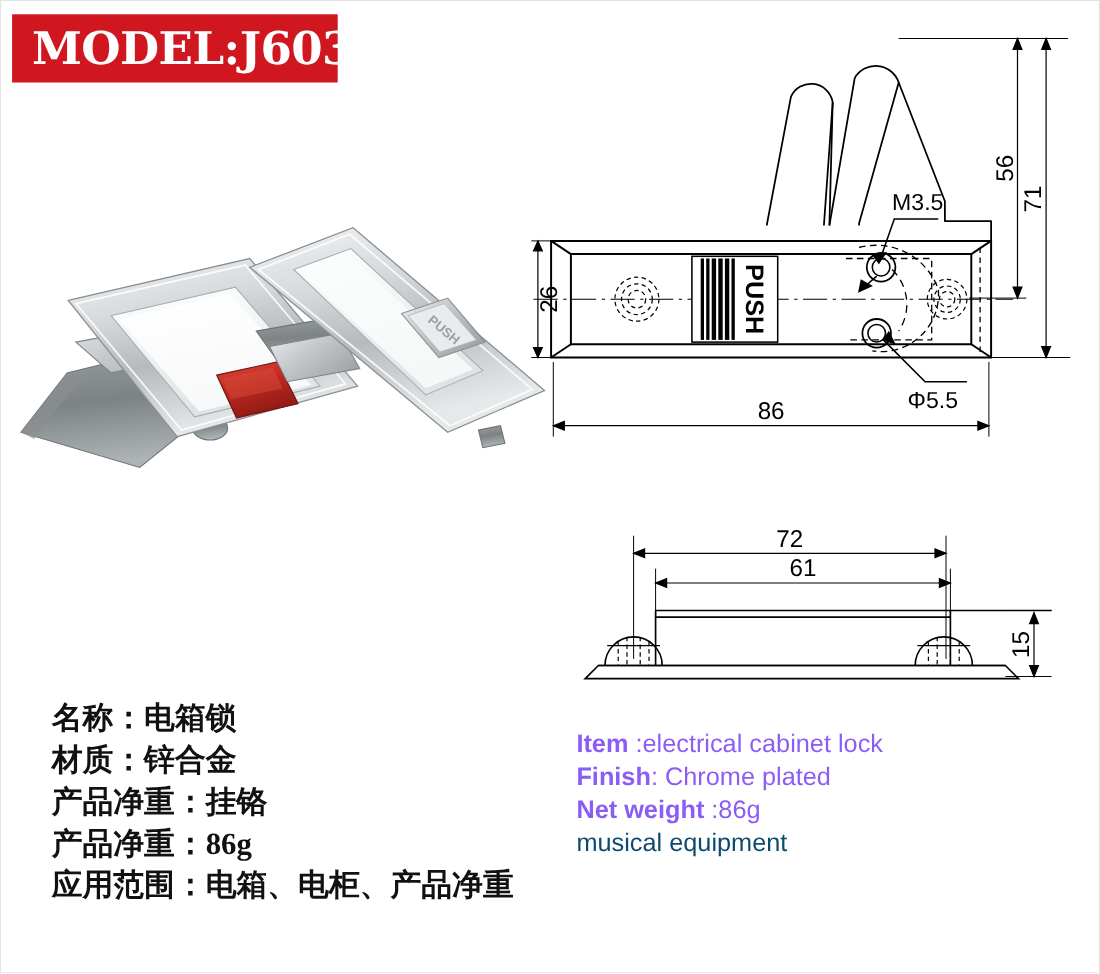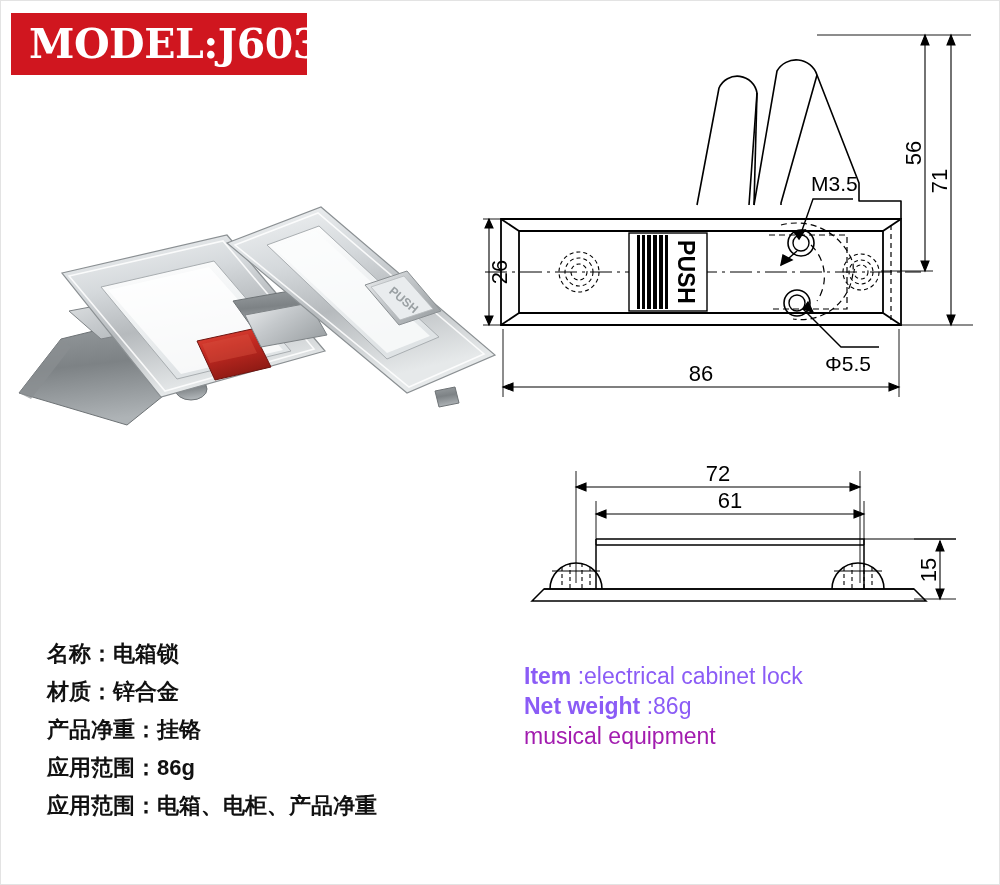--- a/index.html
+++ b/index.html
@@ -56,37 +56,37 @@
   .drawing-top {
     position: absolute;
     left: 480px;
     top: 12px;
     width: 512px;
     height: 400px;
   }
   .drawing-bottom {
     position: absolute;
     left: 515px;
-    top: 456px;
+    top: 472px;
     width: 470px;
     height: 165px;
   }
   .drawing-top svg, .drawing-bottom svg { display: block; }
 
   
   .spec-cn {
     position: absolute;
     left: 46px;
     top: 634px;
     width: 470px;
   }
   .spec-cn .row {
-    font-family: Liberation Sans, sans-serif;
+    font-family: Liberation Serif, serif;
     font-weight: bold;
-    font-size: 22px;
+    font-size: 28px;
     line-height: 38px;
     color: #111111;
     white-space: nowrap;
   }
 
   .spec-en {
     position: absolute;
     left: 523px;
     top: 660px;
     width: 420px;
@@ -99,21 +99,21 @@
   }
   .spec-en .row .k {
     font-weight: bold;
   }
   .spec-en .row .v {
     font-weight: normal;
   }
   .spec-en .cont {
     font-size: 23px;
     line-height: 30px;
-    color: #a21caf;
+    color: #0c4a6e;
     white-space: nowrap;
   }
 </style>
 </head>
 <body>
 
 <div id="page">
 
   <div class="model-badge">
     <span class="model-text">MODEL:J603-2</span>
@@ -390,27 +390,30 @@
       <text x="214" y="51" fill="#000000" font-size="22" font-family="Liberation Sans, sans-serif" text-anchor="middle">61</text>
 
       <text x="414" y="113" fill="#000000" font-size="22" font-family="Liberation Sans, sans-serif" text-anchor="middle" dominant-baseline="middle" transform="rotate(-90 414 113)">15</text>
     </svg>
   </div>
 
   <div class="spec-cn">
     <div class="row">名称：电箱锁</div>
     <div class="row">材质：锌合金</div>
     <div class="row">产品净重：挂铬</div>
-    <div class="row">应用范围：86g</div>
+    <div class="row">产品净重：86g</div>
     <div class="row">应用范围：电箱、电柜、产品净重</div>
   </div>
 
   <div class="spec-en">
     <div class="row">
       <span class="k">Item</span><span class="v"> :electrical cabinet lock</span>
     </div>
     <div class="row">
+      <span class="k">Finish</span><span class="v">: Chrome plated</span>
+    </div>
+    <div class="row">
       <span class="k">Net weight</span><span class="v"> :86g</span>
     </div>
     <div class="cont">musical equipment</div>
   </div>
 
 </div>
 
 </body></html>

